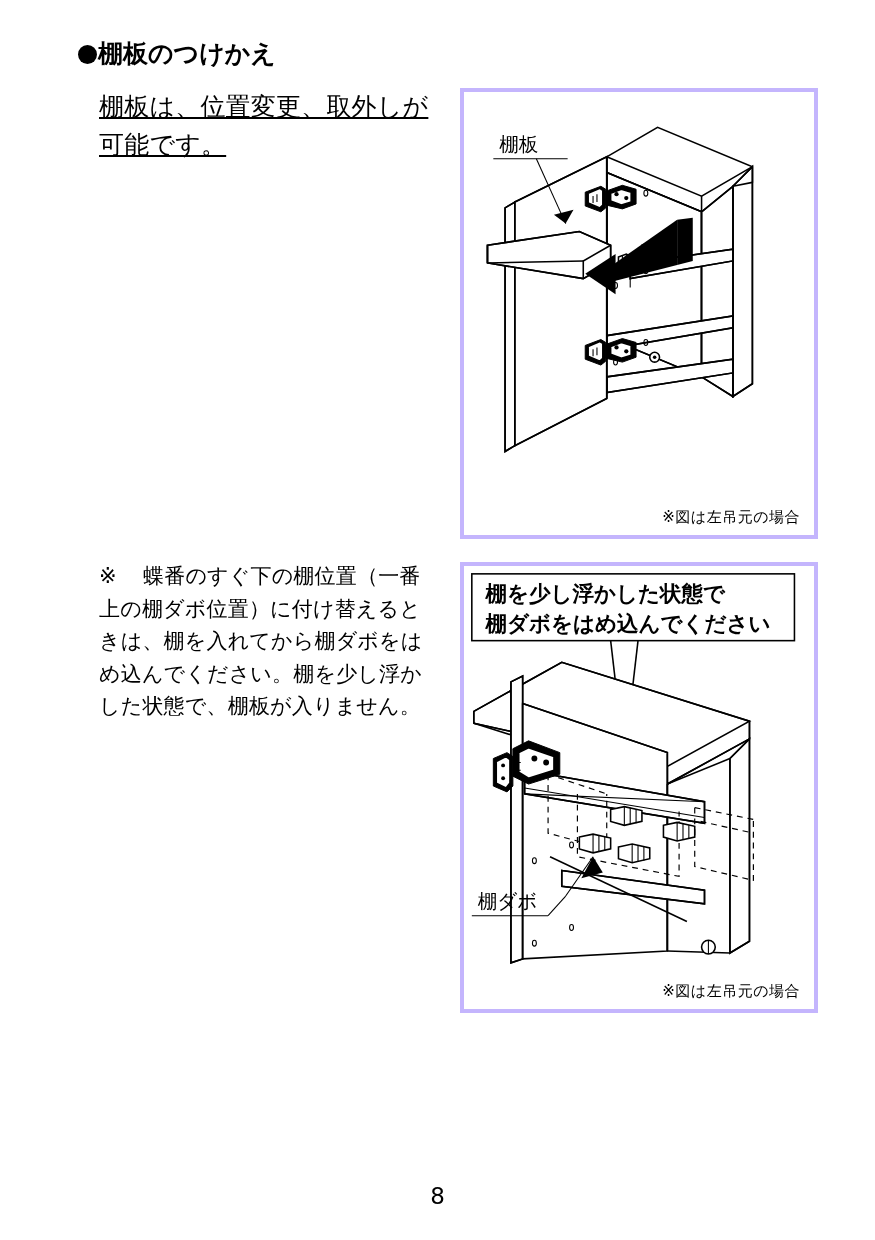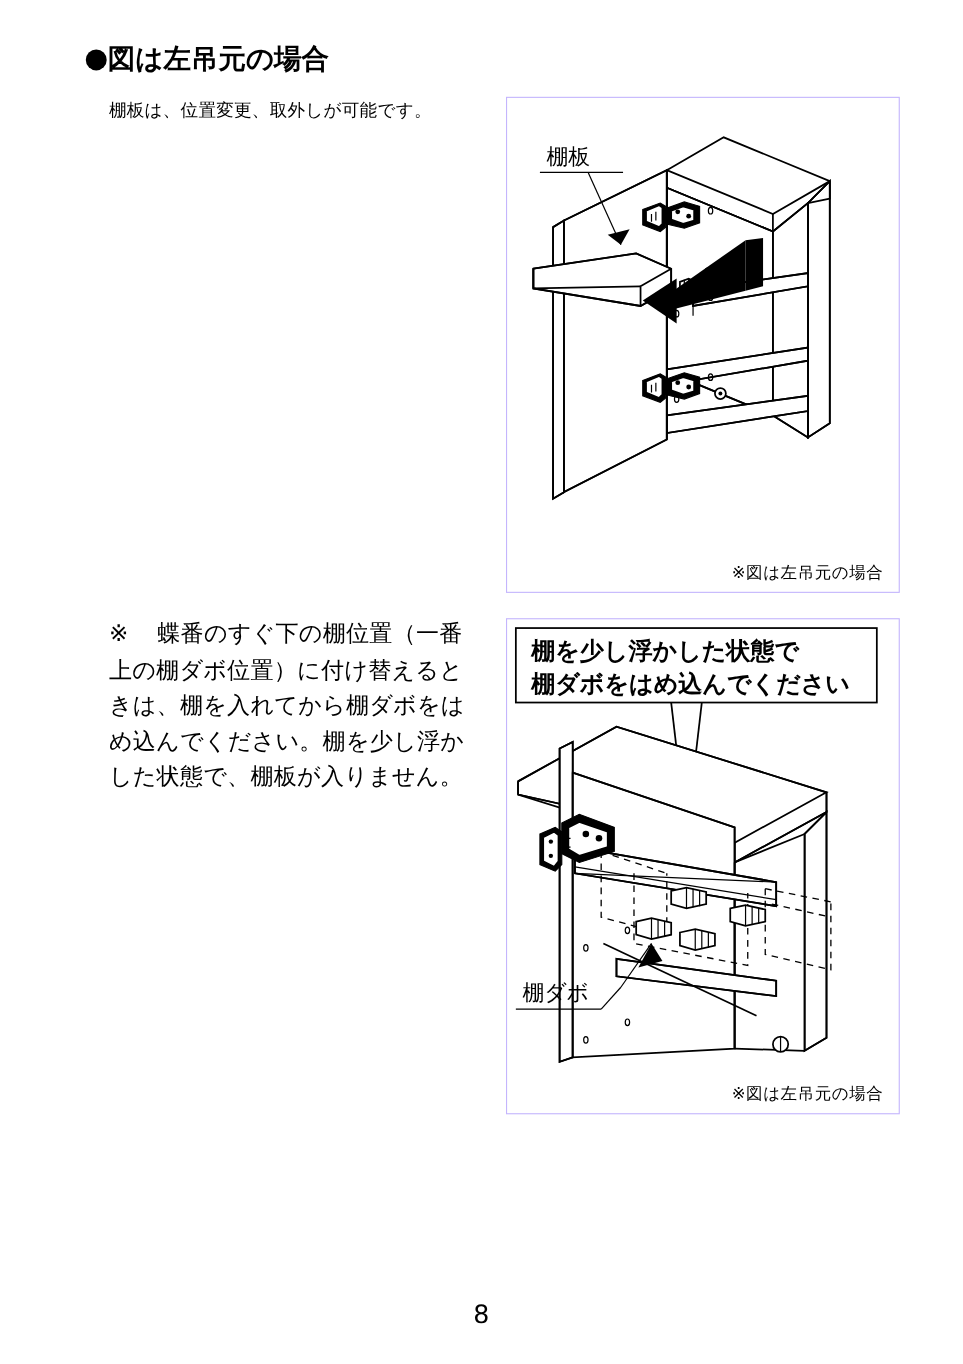--- a/index.html
+++ b/index.html
@@ -35,23 +35,24 @@
     background: #000;
     vertical-align: -2px;
     margin-right: 1px;
   }
 
   .intro-text {
     position: absolute;
     left: 99px;
     top: 88px;
     width: 330px;
-    font-size: 16px;
+    font-size: 25px;
     line-height: 1.52;
     letter-spacing: 0.2px;
+    text-decoration: underline;
   }
 
   .note-block {
     position: absolute;
     left: 99px;
     top: 560px;
     width: 338px;
     font-size: 21px;
     line-height: 1.55;
     letter-spacing: 0.2px;
@@ -60,21 +61,21 @@
     float: left;
     width: 22px;
   }
   .note-block .note-body {
     margin-left: 22px;
   }
 
   
   .figure-box {
     position: absolute;
-    border: 1px solid #c4b5fd;
+    border: 4px solid #c4b5fd;
     background: #fff;
     box-sizing: border-box;
   }
   #figure-box-1 {
     left: 460px;
     top: 88px;
     width: 358px;
     height: 451px;
   }
   #figure-box-2 {
@@ -113,21 +114,21 @@
   .ln-thin { fill: none; stroke: #000; stroke-width: 1.1; }
   .ln-dash { fill: none; stroke: #000; stroke-width: 1.2; stroke-dasharray: 6 5; }
   .fill-w { fill: #ffffff; stroke: #000; stroke-width: 1.6; }
   .fill-k { fill: #000000; stroke: none; }
   .fill-k-s { fill: #000000; stroke: #000; stroke-width: 1; }
 </style>
 </head>
 <body>
 
 <div class="section-heading">
-  <span class="bullet-dot"></span><span>図は左吊元の場合</span>
+  <span class="bullet-dot"></span><span>棚板のつけかえ</span>
 </div>
 
 <div class="intro-text">棚板は、位置変更、取外しが可能です。</div>
 
 <div class="note-block">
   <span class="note-marker">※</span>
   <span class="note-body">蝶番のすぐ下の棚位置（一番上の棚ダボ位置）に付け替えるときは、棚を入れてから棚ダボをはめ込んでください。棚を少し浮かした状態で、棚板が入りません。</span>
 </div>
 
 <div class="figure-box" id="figure-box-1">

